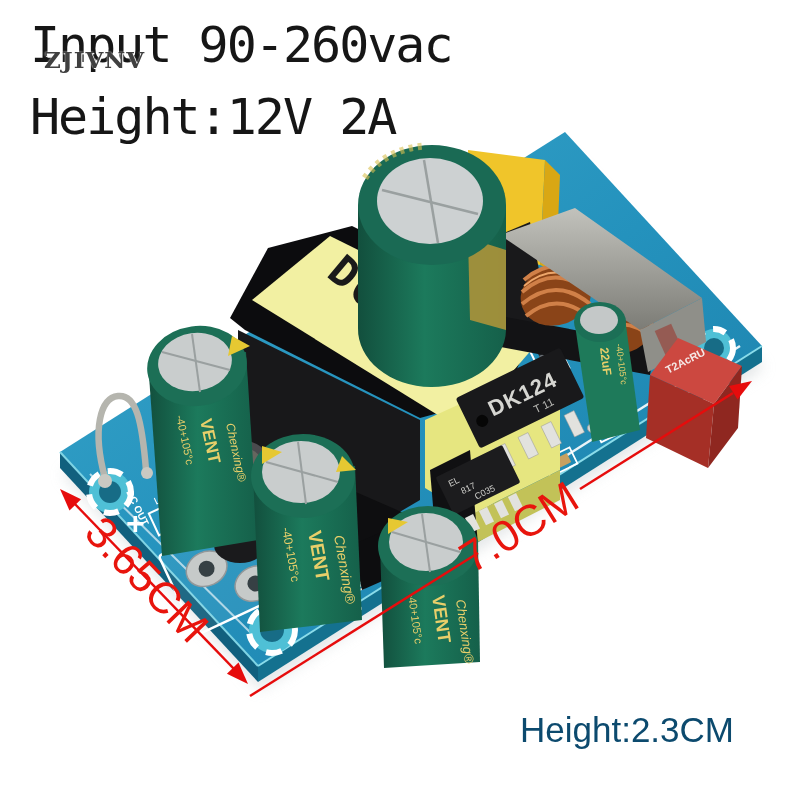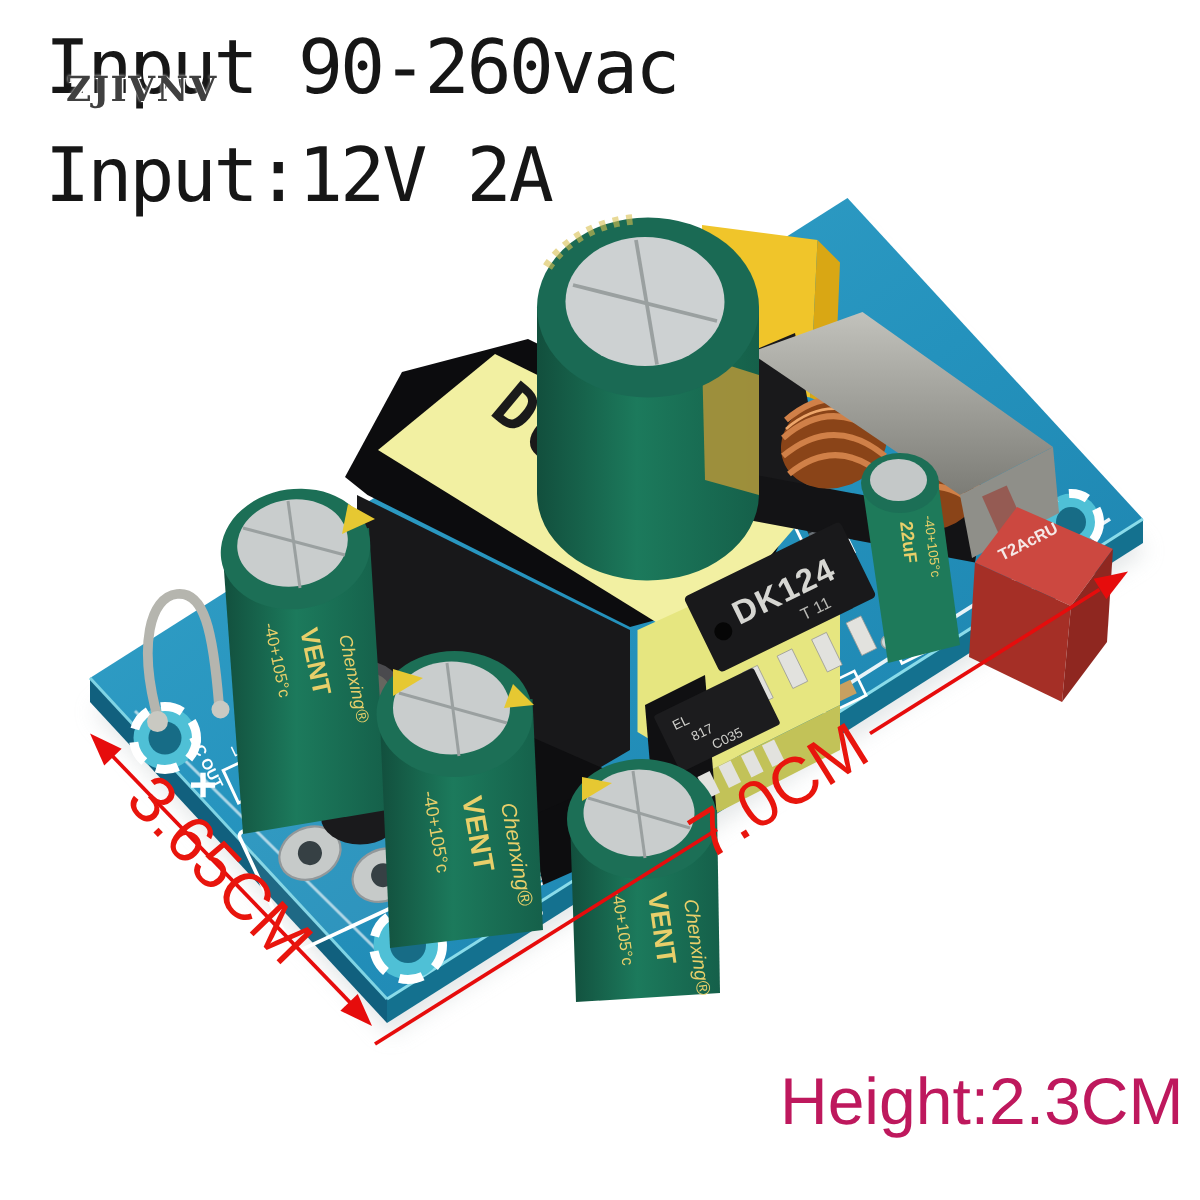--- a/index.html
+++ b/index.html
@@ -7,21 +7,21 @@
          font-family:"Liberation Sans",sans-serif;}
   .spec-line{position:absolute;color:#161616;font-family:"DejaVu Sans Mono",monospace;
              font-size:50px;letter-spacing:-2px;white-space:pre;}
   .line-input{left:30px;top:16px;}
   .line-output{left:30px;top:88px;}
   .watermark{position:absolute;left:44px;top:46px;color:#404040;
              font-family:"DejaVu Serif",serif;font-weight:bold;font-size:23px;
              letter-spacing:1px;text-shadow:0 0 2px #fff,1px 1px 0 #fff;}
   .badge{position:absolute;right:30px;top:34px;color:#58595b;font-weight:bold;
          font-size:57px;letter-spacing:1px;}
-  .height-label{position:absolute;left:520px;top:710px;color:#be185d;font-size:44px;}
+  .height-label{position:absolute;left:520px;top:710px;color:#0c4a6e;font-size:35px;}
   svg{position:absolute;left:0;top:0;}
   svg text{font-family:"Liberation Sans",sans-serif;}
   .mono{font-family:"DejaVu Sans Mono",monospace;}
 </style>
 </head>
 <body>
 
 <div class="stage">
 
   <svg width="800" height="800" viewBox="0 0 800 800">
@@ -319,16 +319,16 @@
     </g>
     <g>
       <line x1="250" y1="696" x2="478" y2="553" stroke="#e60c0c" stroke-width="2.5"></line>
       <line x1="580" y1="489" x2="733" y2="393" stroke="#e60c0c" stroke-width="2.5"></line>
       <polygon points="752,381 737.6,399.5 729,385.9" fill="#e60c0c"></polygon>
       <text transform="translate(527,540) rotate(-32)" text-anchor="middle" font-size="44" fill="#e8150d">7.0CM</text>
     </g>
   </svg>
 
   <div class="spec-line line-input">Input 90-260vac</div>
-  <div class="spec-line line-output">Input:12V 2A</div>
+  <div class="spec-line line-output">Height:12V 2A</div>
   <div class="watermark">ZJIVNV</div>
   <div class="height-label">Height:2.3CM</div>
 </div>
 
 </body></html>

